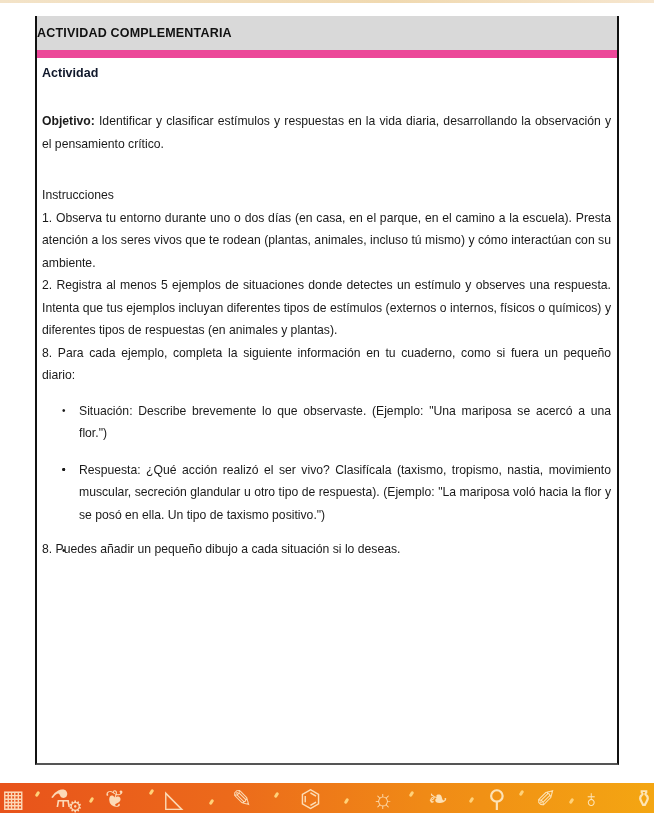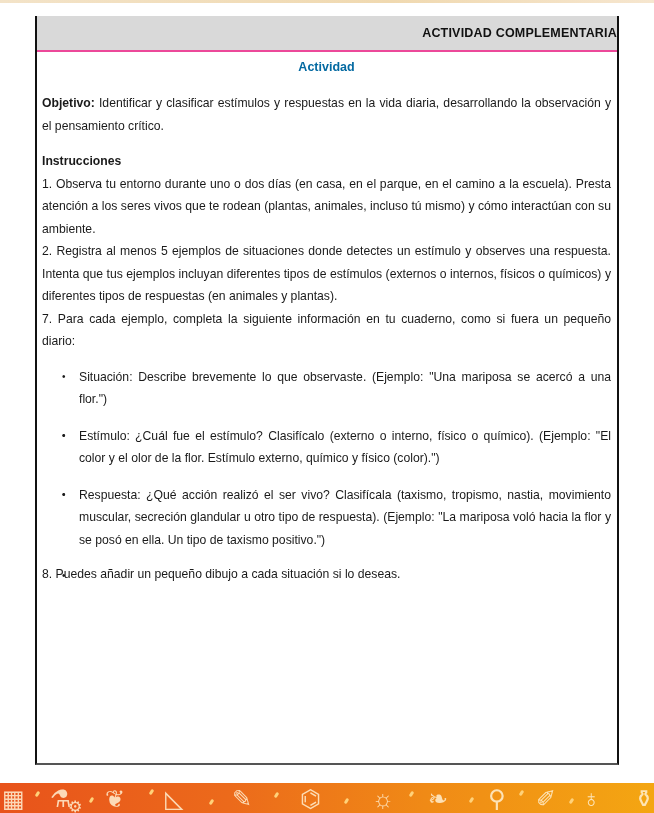--- a/index.html
+++ b/index.html
@@ -13,33 +13,33 @@
     position: absolute; left: 0; top: 0; width: 654px; height: 3px;
     background: linear-gradient(90deg, #f3e3c8 0%, #f0d9b0 60%, #f6e6cf 100%);
   }
   .doc-table {
     position: absolute; left: 35px; top: 16px; width: 584px; height: 749px;
     border-left: 2px solid #111; border-right: 2px solid #111; border-bottom: 2px solid #555;
     box-sizing: border-box;
   }
   .header-band {
     height: 34px; background: #d9d9d9;
-    border-bottom: 2px solid #ec4899;
-    display: flex; align-items: center; justify-content: flex-end;
+    border-bottom: 8px solid #ec4899;
+    display: flex; align-items: center; justify-content: flex-start;
     font-weight: bold; font-size: 12.5px; letter-spacing: 0.2px; color: #111;
   }
   .content { padding: 0 6px 0 5px; font-size: 12.2px; line-height: 22.5px; }
   .subtitle {
-    text-align: center; color: #0369a1; font-weight: bold; font-size: 12.5px;
+    color: #0f172a; font-weight: bold; font-size: 12.5px;
     margin-top: 4px; height: 22px;
   }
   p { margin: 0; }
   .para { margin-top: 0; text-align: justify; }
-  .para.first { margin-top: 14px; }
-  .heading { font-weight: bold; margin-top: 13px; }
+  .para.first { margin-top: 26px; }
+  .heading { font-weight: normal; margin-top: 29px; }
   .bold { font-weight: bold; }
   ul { list-style: none; margin: 13px 0 0 0; padding: 0; }
   li { position: relative; padding-left: 37px; text-align: justify; margin-bottom: 14px; }
   li .bullet { position: absolute; left: 20px; top: 0; font-size: 10px; }
   .footer-band {
     position: absolute; left: 0; top: 783px; width: 654px; height: 30px;
     background: linear-gradient(90deg, #e8531b 0%, #ec6a1b 35%, #f08a16 65%, #f4a612 100%);
     overflow: hidden;
   }
   .footer-band .deco {
@@ -58,26 +58,26 @@
   </div>
   <div class="content">
     <div class="subtitle">Actividad</div>
 
     <p class="para first"><span class="bold">Objetivo:</span><span> Identificar y clasificar estímulos y respuestas en la vida diaria, desarrollando la observación y el pensamiento crítico.</span></p>
 
     <p class="heading">Instrucciones</p>
 
     <p class="para">1. Observa tu entorno durante uno o dos días (en casa, en el parque, en el camino a la escuela). Presta atención a los seres vivos que te rodean (plantas, animales, incluso tú mismo) y cómo interactúan con su ambiente.</p>
     <p class="para">2. Registra al menos 5 ejemplos de situaciones donde detectes un estímulo y observes una respuesta. Intenta que tus ejemplos incluyan diferentes tipos de estímulos (externos o internos, físicos o químicos) y diferentes tipos de respuestas (en animales y plantas).</p>
-    <p class="para">7. Para cada ejemplo, completa la siguiente información en tu cuaderno, como si fuera un pequeño diario:</p>
+    <p class="para">8. Para cada ejemplo, completa la siguiente información en tu cuaderno, como si fuera un pequeño diario:</p>
 
     <ul>
       <li><span class="bullet">•</span><span>Situación: Describe brevemente lo que observaste. (Ejemplo: "Una mariposa se acercó a una flor.")</span></li>
       <li><span class="bullet">•</span></li>
-      <li><span class="bullet">•</span><span>Estímulo: ¿Cuál fue el estímulo? Clasifícalo (externo o interno, físico o químico). (Ejemplo: "El color y el olor de la flor. Estímulo externo, químico y físico (color).")</span></li>
+      <li><span class="bullet">•</span></li>
       <li><span class="bullet">•</span></li>
       <li><span class="bullet">•</span><span>Respuesta: ¿Qué acción realizó el ser vivo? Clasifícala (taxismo, tropismo, nastia, movimiento muscular, secreción glandular u otro tipo de respuesta). (Ejemplo: "La mariposa voló hacia la flor y se posó en ella. Un tipo de taxismo positivo.")</span></li>
       <li><span class="bullet">•</span></li>
     </ul>
 
     <p class="para" style="margin-top:-2px">8. Puedes añadir un pequeño dibujo a cada situación si lo deseas.</p>
   </div>
 </div>
 
 <div class="footer-band">

